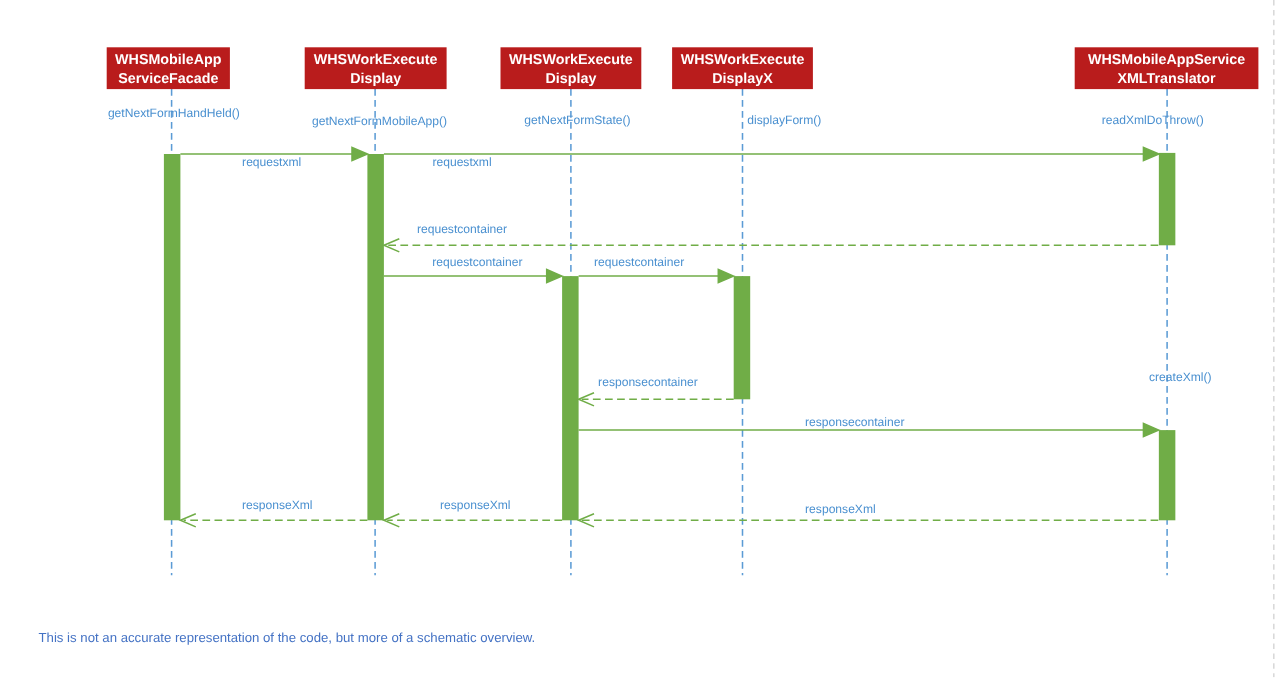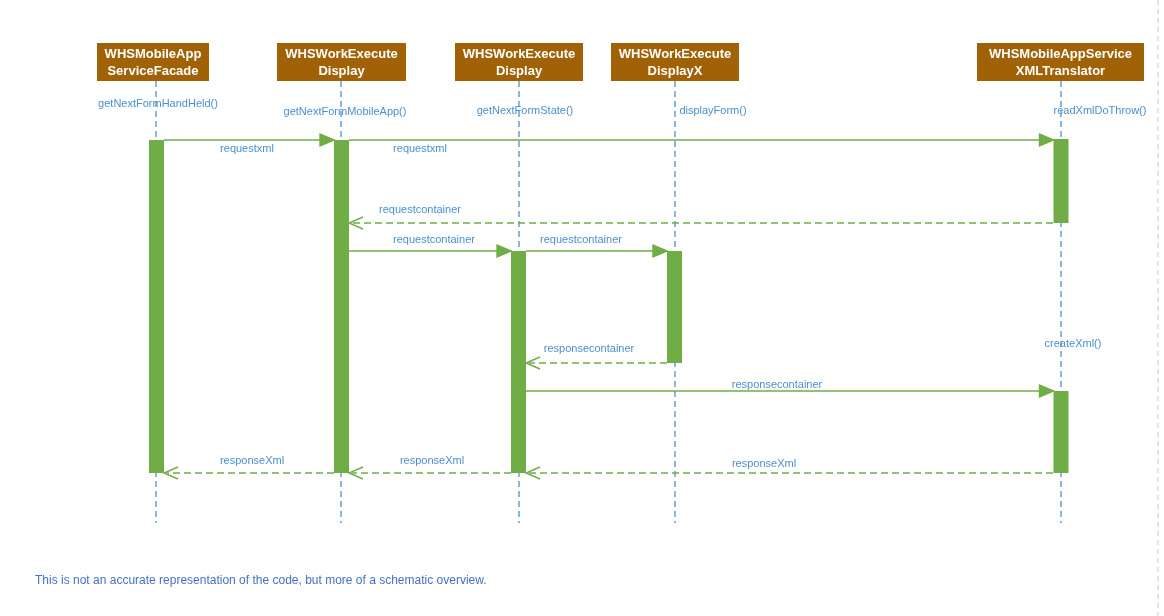--- a/index.html
+++ b/index.html
@@ -2,21 +2,21 @@
 <html><head>
 <meta charset="utf-8">
 <style>
   html,body { margin:0; padding:0; background:#ffffff; }
   .canvas {
     position:relative; width:1164px; height:616px; background:#ffffff;
     font-family:"Liberation Sans", sans-serif; overflow:hidden;
   }
   .layer { position:absolute; left:0; top:0; width:1164px; height:616px; }
   .actor-box {
-    position:absolute; height:38px; background:#a16207; color:#ffffff;
+    position:absolute; height:38px; background:#b91c1c; color:#ffffff;
     display:flex; flex-direction:column; align-items:center; justify-content:center;
     font-size:13px; font-weight:600; line-height:17px; text-align:center;
   }
   .mini-label {
     position:absolute; transform:translateX(-50%); white-space:nowrap;
     font-size:11px; color:#4A90D0;
   }
   .footer-note {
     position:absolute; left:35px; top:573px; font-size:12px; color:#4472C4;
     white-space:nowrap;
@@ -97,21 +97,21 @@
   </div>
   <div class="actor-box" style="left:977px; top:43px; width:167px;">
     <span>WHSMobileAppService</span>
     <span>XMLTranslator</span>
   </div>
 
   <div class="mini-label" style="left:158px;  top:97px;">getNextFormHandHeld()</div>
   <div class="mini-label" style="left:345px;  top:105px;">getNextFormMobileApp()</div>
   <div class="mini-label" style="left:519px;  top:104px;padding-left:12px;">getNextFormState()</div>
   <div class="mini-label" style="left:677px;  top:104px;margin-left:36px;">displayForm()</div>
-  <div class="mini-label" style="left:1100px; top:104px;text-align:right;">readXmlDoThrow()</div>
+  <div class="mini-label" style="left:1048px; top:104px;text-align:right;">readXmlDoThrow()</div>
   <div class="mini-label" style="left:1073px; top:337px;">createXml()</div>
 
   <div class="mini-label" style="left:247px; top:142px;">requestxml</div>
   <div class="mini-label" style="left:420px; top:142px;">requestxml</div>
   <div class="mini-label" style="left:420px; top:203px;">requestcontainer</div>
   <div class="mini-label" style="left:434px; top:233px;">requestcontainer</div>
   <div class="mini-label" style="left:581px; top:233px;">requestcontainer</div>
   <div class="mini-label" style="left:589px; top:342px;">responsecontainer</div>
   <div class="mini-label" style="left:777px; top:378px;">responsecontainer</div>
   <div class="mini-label" style="left:764px; top:457px;">responseXml</div>

